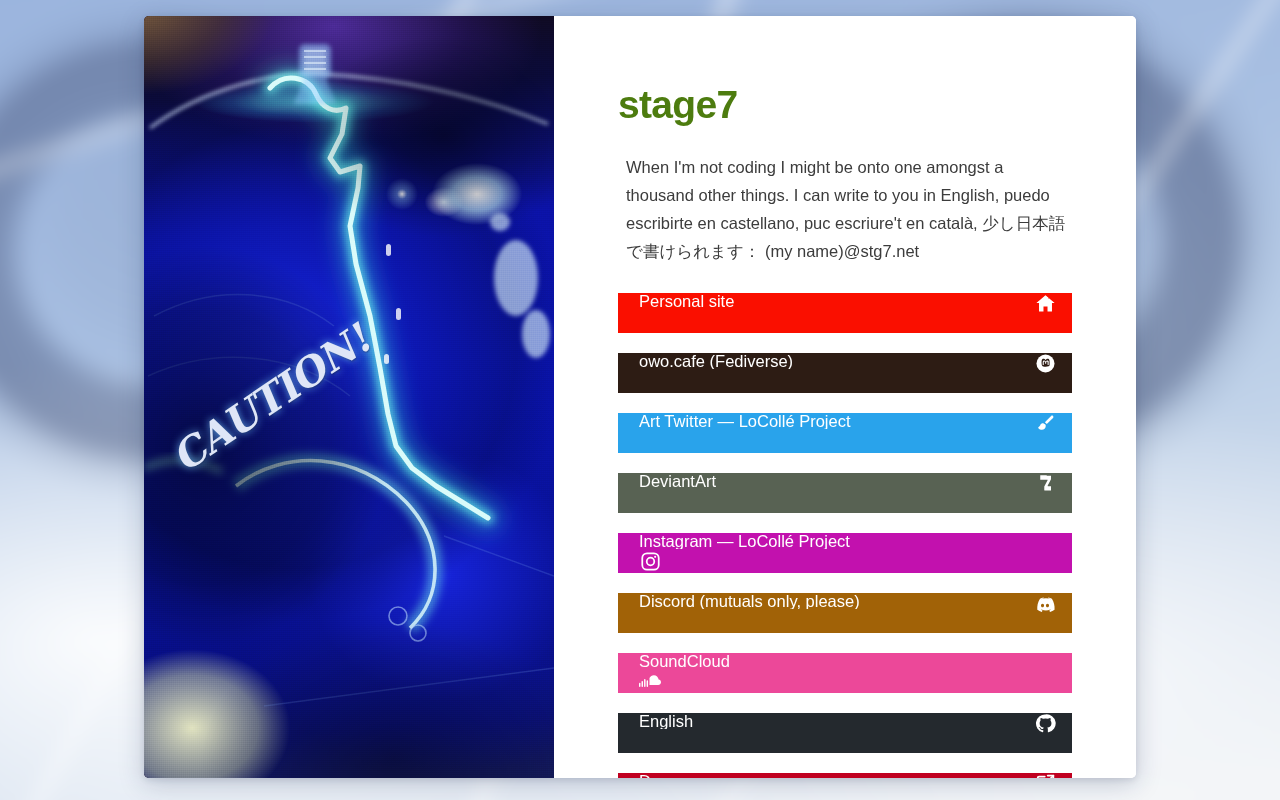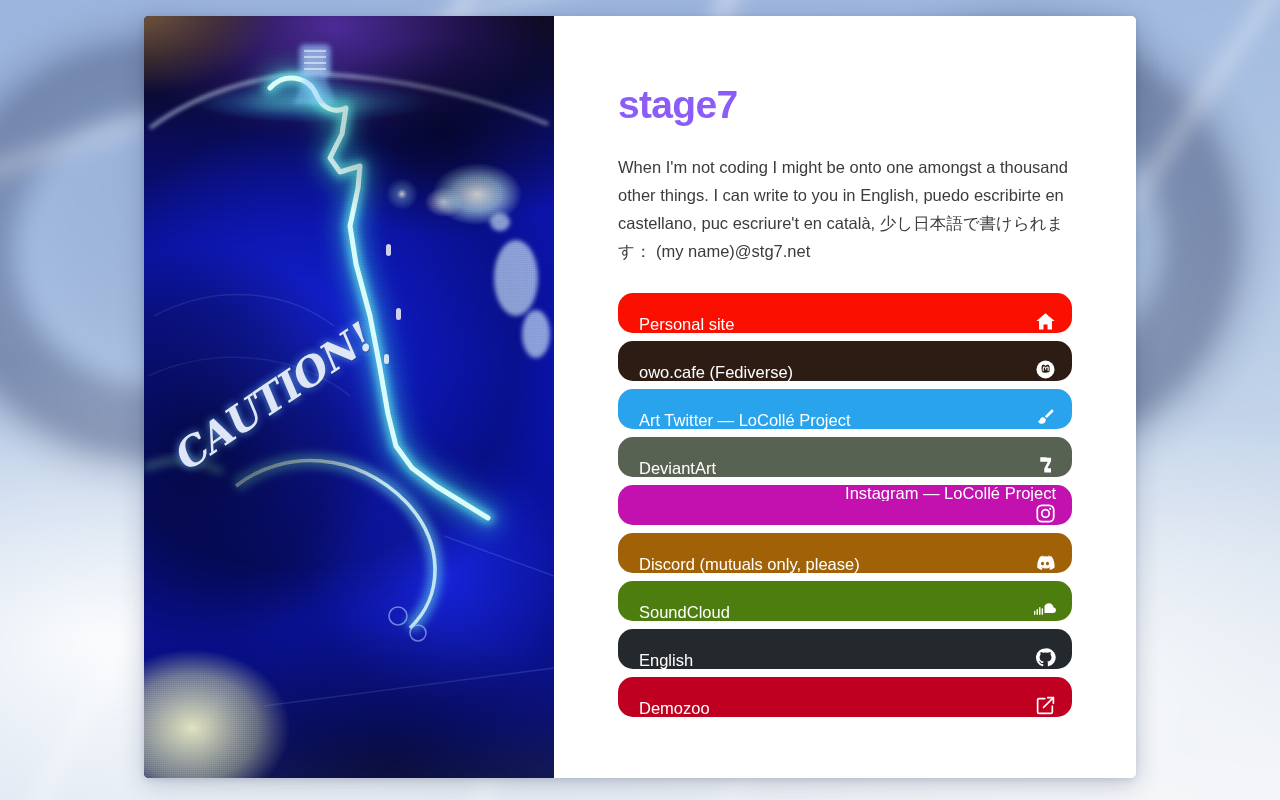--- a/index.html
+++ b/index.html
@@ -143,46 +143,47 @@
   .content {
     flex: 1 1 auto;
     padding: 68px 64px 0 64px;
     background: #ffffff;
     min-width: 0;
   }
 
   .title {
     font-size: 39px;
     font-weight: 700;
-    color: #8b5cf6;
+    color: #4d7c0f;
     letter-spacing: -.7px;
     line-height: 1.1;
     margin-bottom: 26px;
   }
 
   .bio {
     font-size: 16.5px;
     line-height: 28px;
     color: #3c3c3c;
     max-width: 452px;
     margin-bottom: 28px;
+    margin-left: 8px;
   }
 
   
   .links { display: block; }
 
   .link-btn {
     display: flex;
-    align-items: flex-end;
+    align-items: flex-start;
     justify-content: space-between;
     width: 454px;
     height: 40px;
     padding: 0 16px 0 21px;
-    margin-bottom: 8px;
-    border-radius: 15px;
+    margin-bottom: 20px;
+    border-radius: 0;
     text-decoration: none;
     cursor: pointer;
     user-select: none;
   }
 
   .link-label {
     font-size: 16.5px;
     color: #ffffff;
     line-height: 1;
     white-space: nowrap;
@@ -353,21 +354,21 @@
 
         <a class="link-btn" href="#" style="background: #a16207;">
           <span class="link-label">Discord (mutuals only, please)</span>
           <span class="link-icon">
             <svg width="22" height="22" viewBox="0 0 24 24" fill="currentColor" aria-hidden="true">
               <path d="M19.5 6.2A16 16 0 0 0 15.6 5l-.2.4a14.7 14.7 0 0 1 3.4 1.6 14 14 0 0 0-11.6 0A14.7 14.7 0 0 1 10.6 5.4L10.4 5a16 16 0 0 0-3.9 1.2C4 10.3 3.3 14.3 3.6 18.2a16.1 16.1 0 0 0 4.9 2.4l.9-1.5a10.5 10.5 0 0 1-1.6-.8l.4-.3a11.5 11.5 0 0 0 9.6 0l.4.3a10.5 10.5 0 0 1-1.6.8l.9 1.5a16.1 16.1 0 0 0 4.9-2.4c.4-4.5-.7-8.4-2.9-12zM9.3 15.6c-1 0-1.7-.9-1.7-2s.8-2 1.7-2c1 0 1.7.9 1.7 2s-.8 2-1.7 2zm5.4 0c-1 0-1.7-.9-1.7-2s.8-2 1.7-2c1 0 1.7.9 1.7 2s-.7 2-1.7 2z"></path>
             </svg>
           </span>
         </a>
 
-        <a class="link-btn" href="#" style="background: #4d7c0f;">
+        <a class="link-btn" href="#" style="background: #ec4899; flex-direction: column;">
           <span class="link-label">SoundCloud</span>
           <span class="link-icon">
             <svg width="23" height="15" viewBox="0 0 26 15" fill="currentColor" aria-hidden="true">
               <rect x="0" y="9" width="1.7" height="5" rx=".85"></rect>
               <rect x="3" y="7" width="1.7" height="7" rx=".85"></rect>
               <rect x="6" y="4.5" width="1.7" height="9.5" rx=".85"></rect>
               <rect x="9" y="6" width="1.7" height="8" rx=".85"></rect>
               <path d="M12.4 3.4c.9-2.2 3-3.4 5.1-3.4 3 0 5.4 2.3 5.7 5.2 1.6.2 2.8 1.5 2.8 3.1 0 1.8-1.5 3.2-3.3 3.2h-10.3V3.4z"></path>
             </svg>
           </span>

